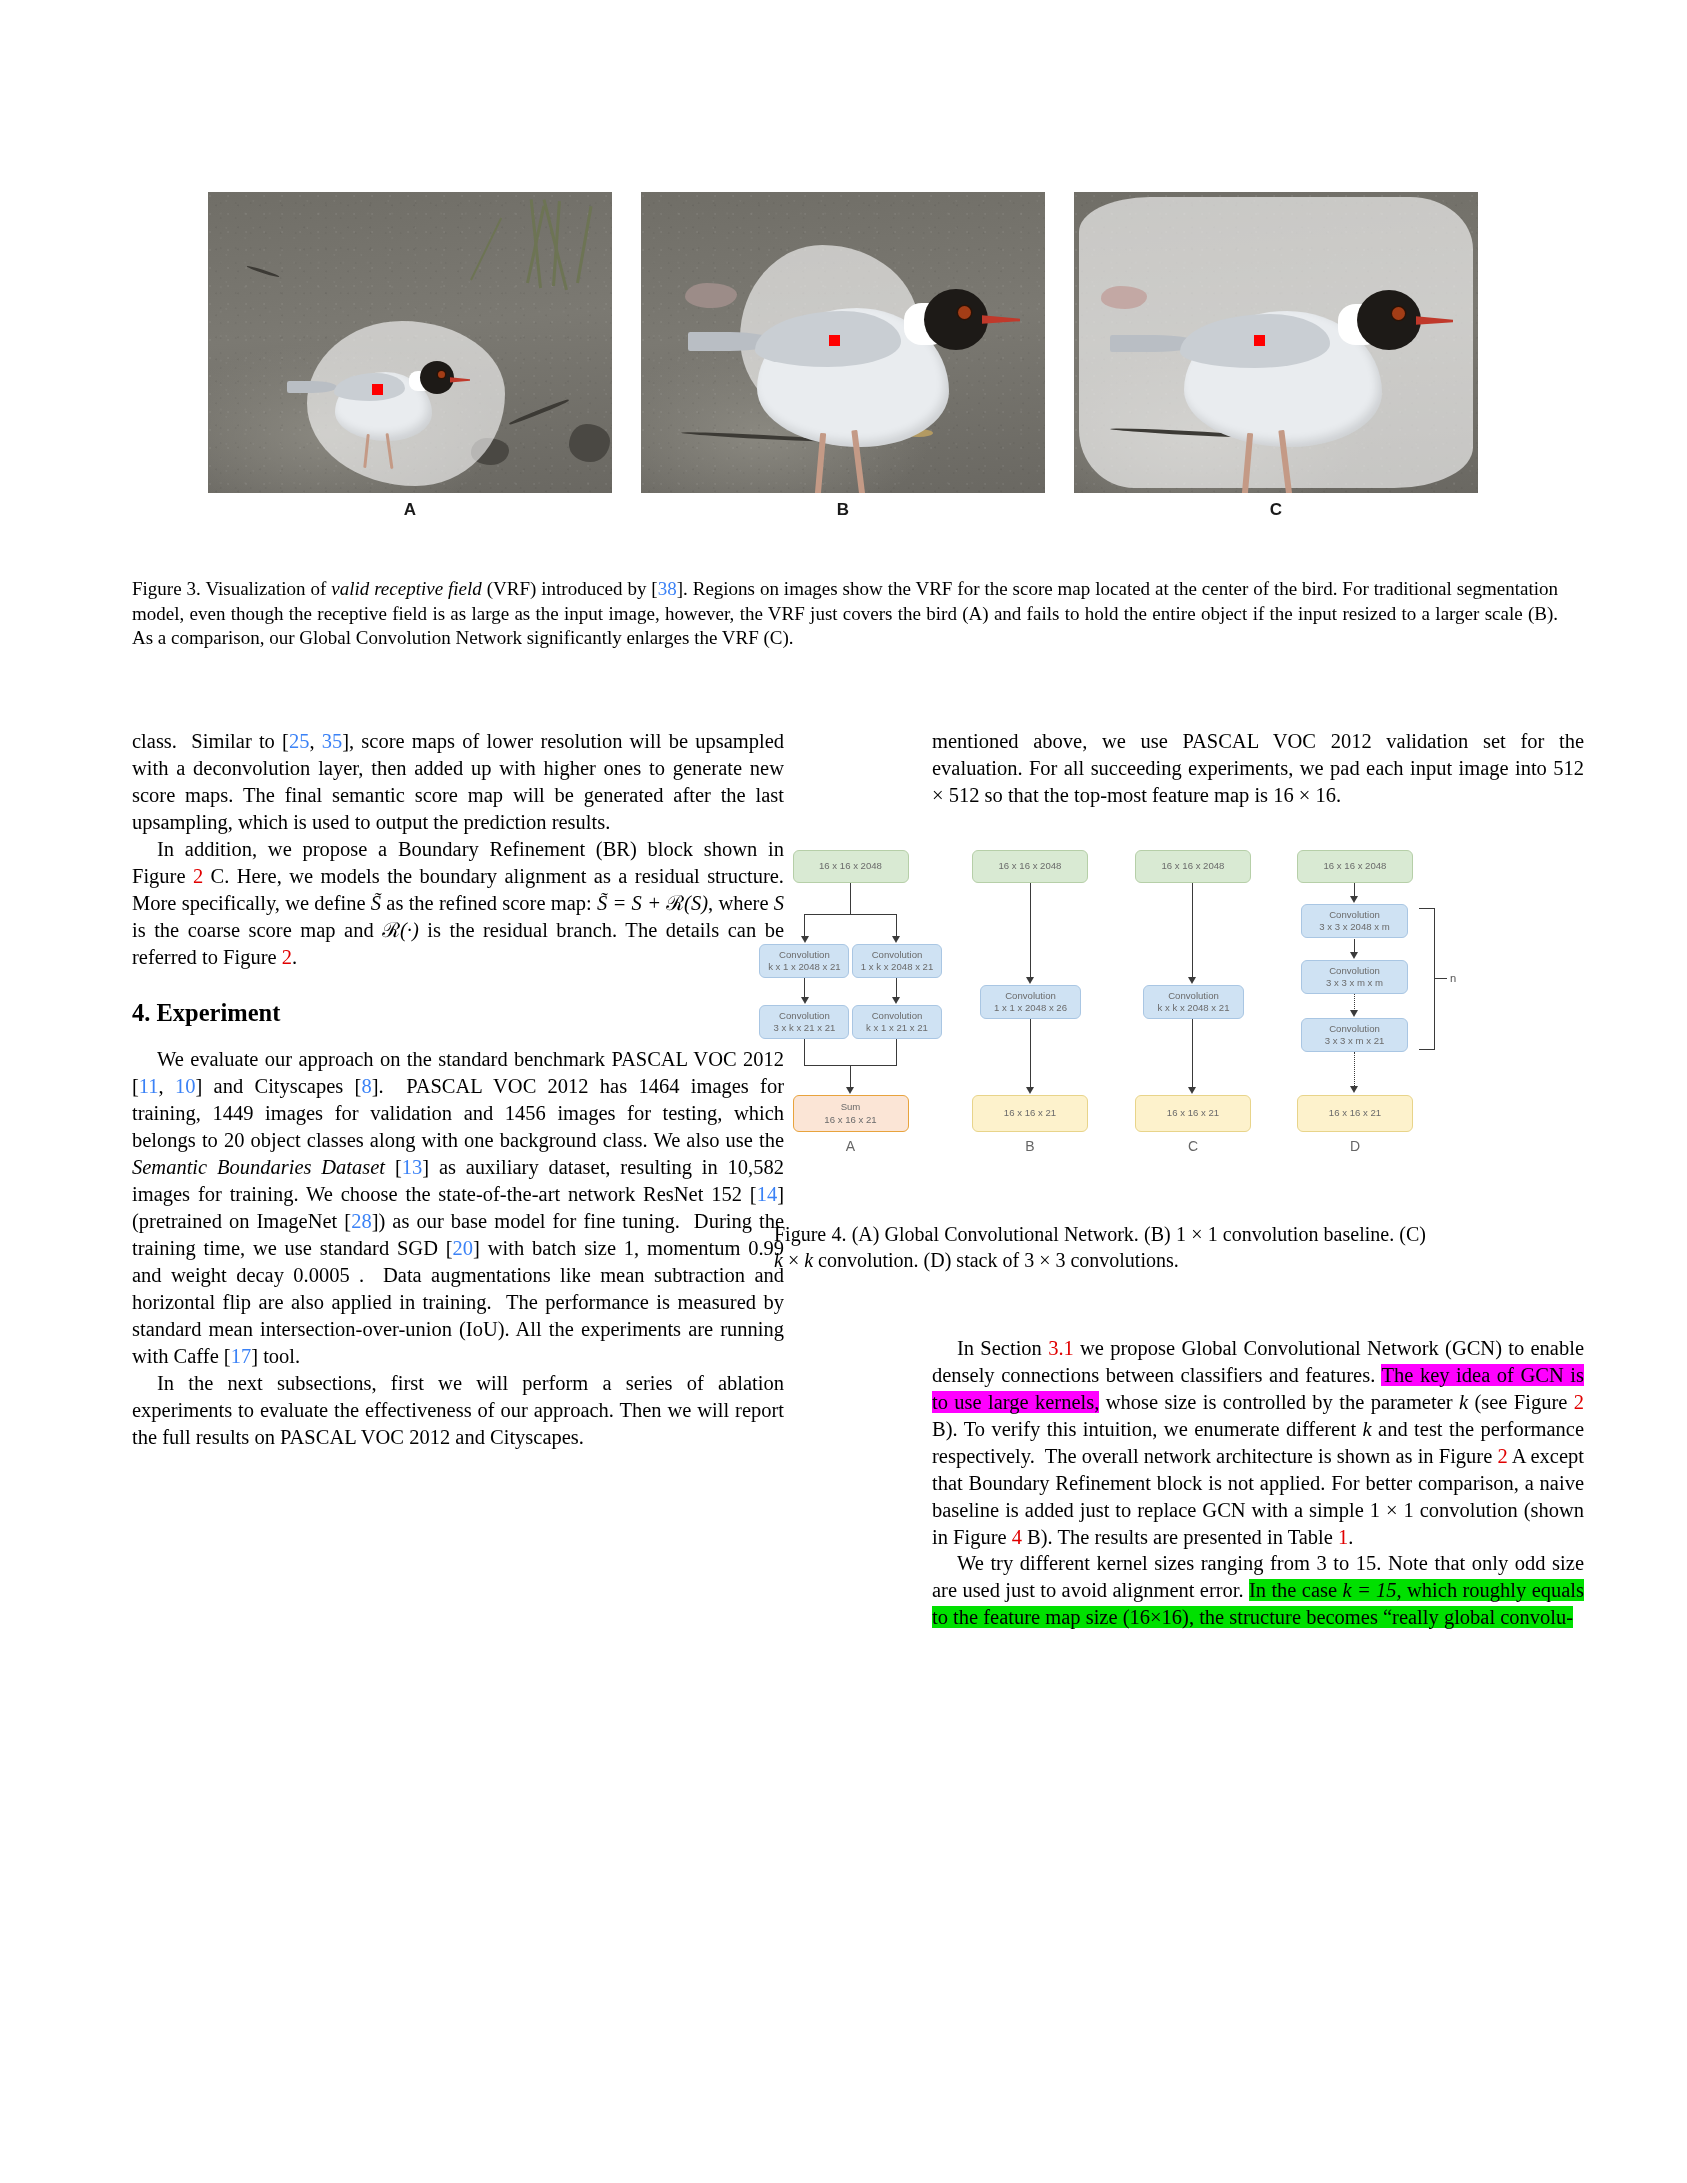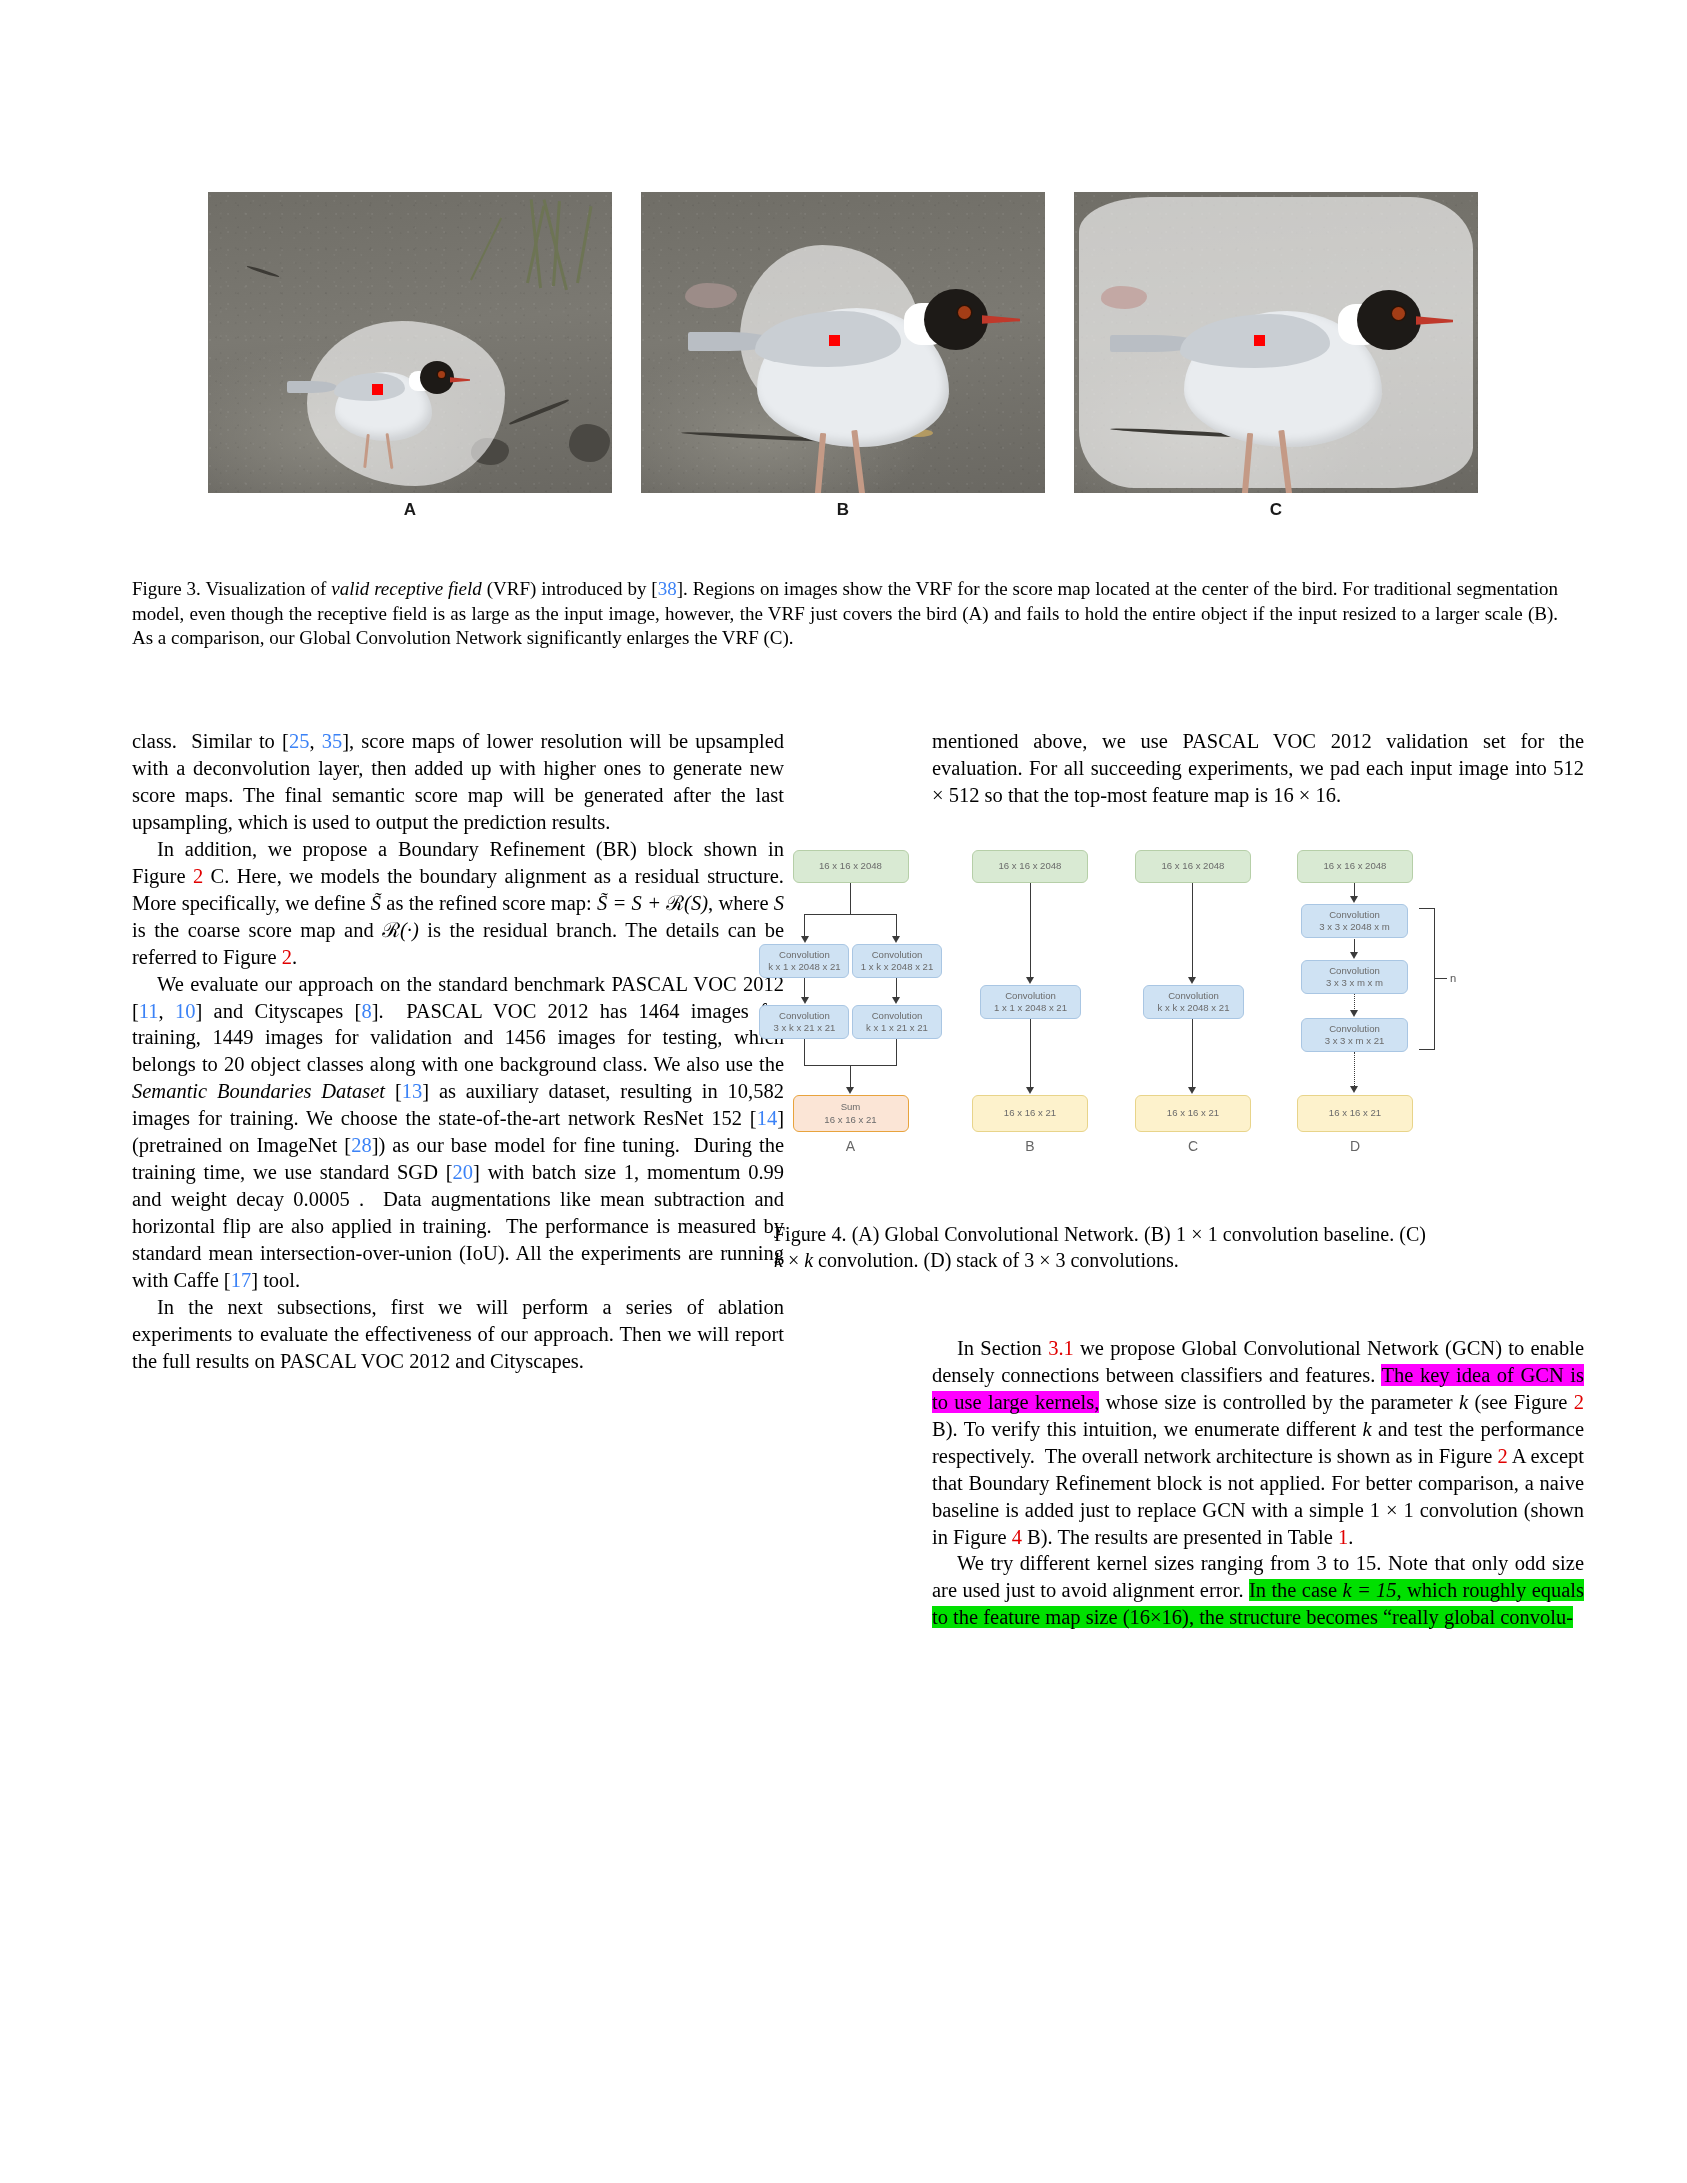--- a/index.html
+++ b/index.html
@@ -212,20 +212,21 @@
   </div>
 
   <div class="cols">
 
     <div class="col left">
 
       <p class="noind">class.&nbsp; Similar to [<span class="cite">25</span>, <span class="cite">35</span>], score maps of lower resolution will be upsampled with a deconvolution layer, then added up with higher ones to generate new score maps. The final semantic score map will be generated after the last upsampling, which is used to output the prediction results.</p>
 
       <p>In addition, we propose a Boundary Refinement (BR) block shown in Figure <span class="ref">2</span> C. Here, we models the boundary alignment as a residual structure. More specifically, we define <span class="mth">S̃</span> as the refined score map: <span class="mth">S̃ = S + <span style="font-style:normal;">ℛ</span>(S)</span>, where <span class="mth">S</span> is the coarse score map and <span class="mth"><span style="font-style:normal;">ℛ</span>(·)</span> is the residual branch. The details can be referred to Figure <span class="ref">2</span>.</p>
 
+      <div class="h2">4. Experiment</div>
 
       <p>We evaluate our approach on the standard benchmark PASCAL VOC 2012 [<span class="cite">11</span>, <span class="cite">10</span>] and Cityscapes [<span class="cite">8</span>].&nbsp; PASCAL VOC 2012 has 1464 images for training, 1449 images for validation and 1456 images for testing, which belongs to 20 object classes along with one background class. We also use the <span class="it">Semantic Boundaries Dataset</span> [<span class="cite">13</span>] as auxiliary dataset, resulting in 10,582 images for training. We choose the state-of-the-art network ResNet 152 [<span class="cite">14</span>] (pretrained on ImageNet [<span class="cite">28</span>]) as our base model for fine tuning.&nbsp; During the training time, we use standard SGD [<span class="cite">20</span>] with batch size 1, momentum 0.99 and weight decay 0.0005 .&nbsp; Data augmentations like mean subtraction and horizontal flip are also applied in training.&nbsp; The performance is measured by standard mean intersection-over-union (IoU). All the experiments are running with Caffe [<span class="cite">17</span>] tool.</p>
 
       <p>In the next subsections, first we will perform a series of ablation experiments to evaluate the effectiveness of our approach.  Then we will report the full results on PASCAL VOC 2012 and Cityscapes.</p>
 
 
     </div>
 
     <div class="col right">
       <p class="noind">mentioned above, we use PASCAL VOC 2012 validation set for the evaluation.  For all succeeding experiments, we pad each input image into 512 × 512 so that the top-most feature map is 16 × 16.</p>
@@ -286,21 +287,21 @@
     </div>
     <div class="sublabel" style="left:18.5px;top:296px;width:116px;">A</div>
 
     <div class="node n-green" style="left:198px;top:8px;width:116px;height:33px;">
       <span>16 x 16 x 2048</span>
     </div>
     <div class="edge v" style="left:256px;top:41px;height:97px;"></div>
     <div class="arrow" style="left:252px;top:135px;"></div>
     <div class="node n-blue" style="left:206px;top:143px;width:101px;height:34px;">
       <span>Convolution</span>
-      <span>1 x 1 x 2048 x 21</span>
+      <span>1 x 1 x 2048 x 26</span>
     </div>
     <div class="edge v" style="left:256px;top:177px;height:71px;"></div>
     <div class="arrow" style="left:252px;top:245px;"></div>
     <div class="node n-yellow" style="left:198px;top:253px;width:116px;height:37px;">
       <span>16 x 16 x 21</span>
     </div>
     <div class="sublabel" style="left:198px;top:296px;width:116px;">B</div>
 
     <div class="node n-green" style="left:361px;top:8px;width:116px;height:33px;">
       <span>16 x 16 x 2048</span>

